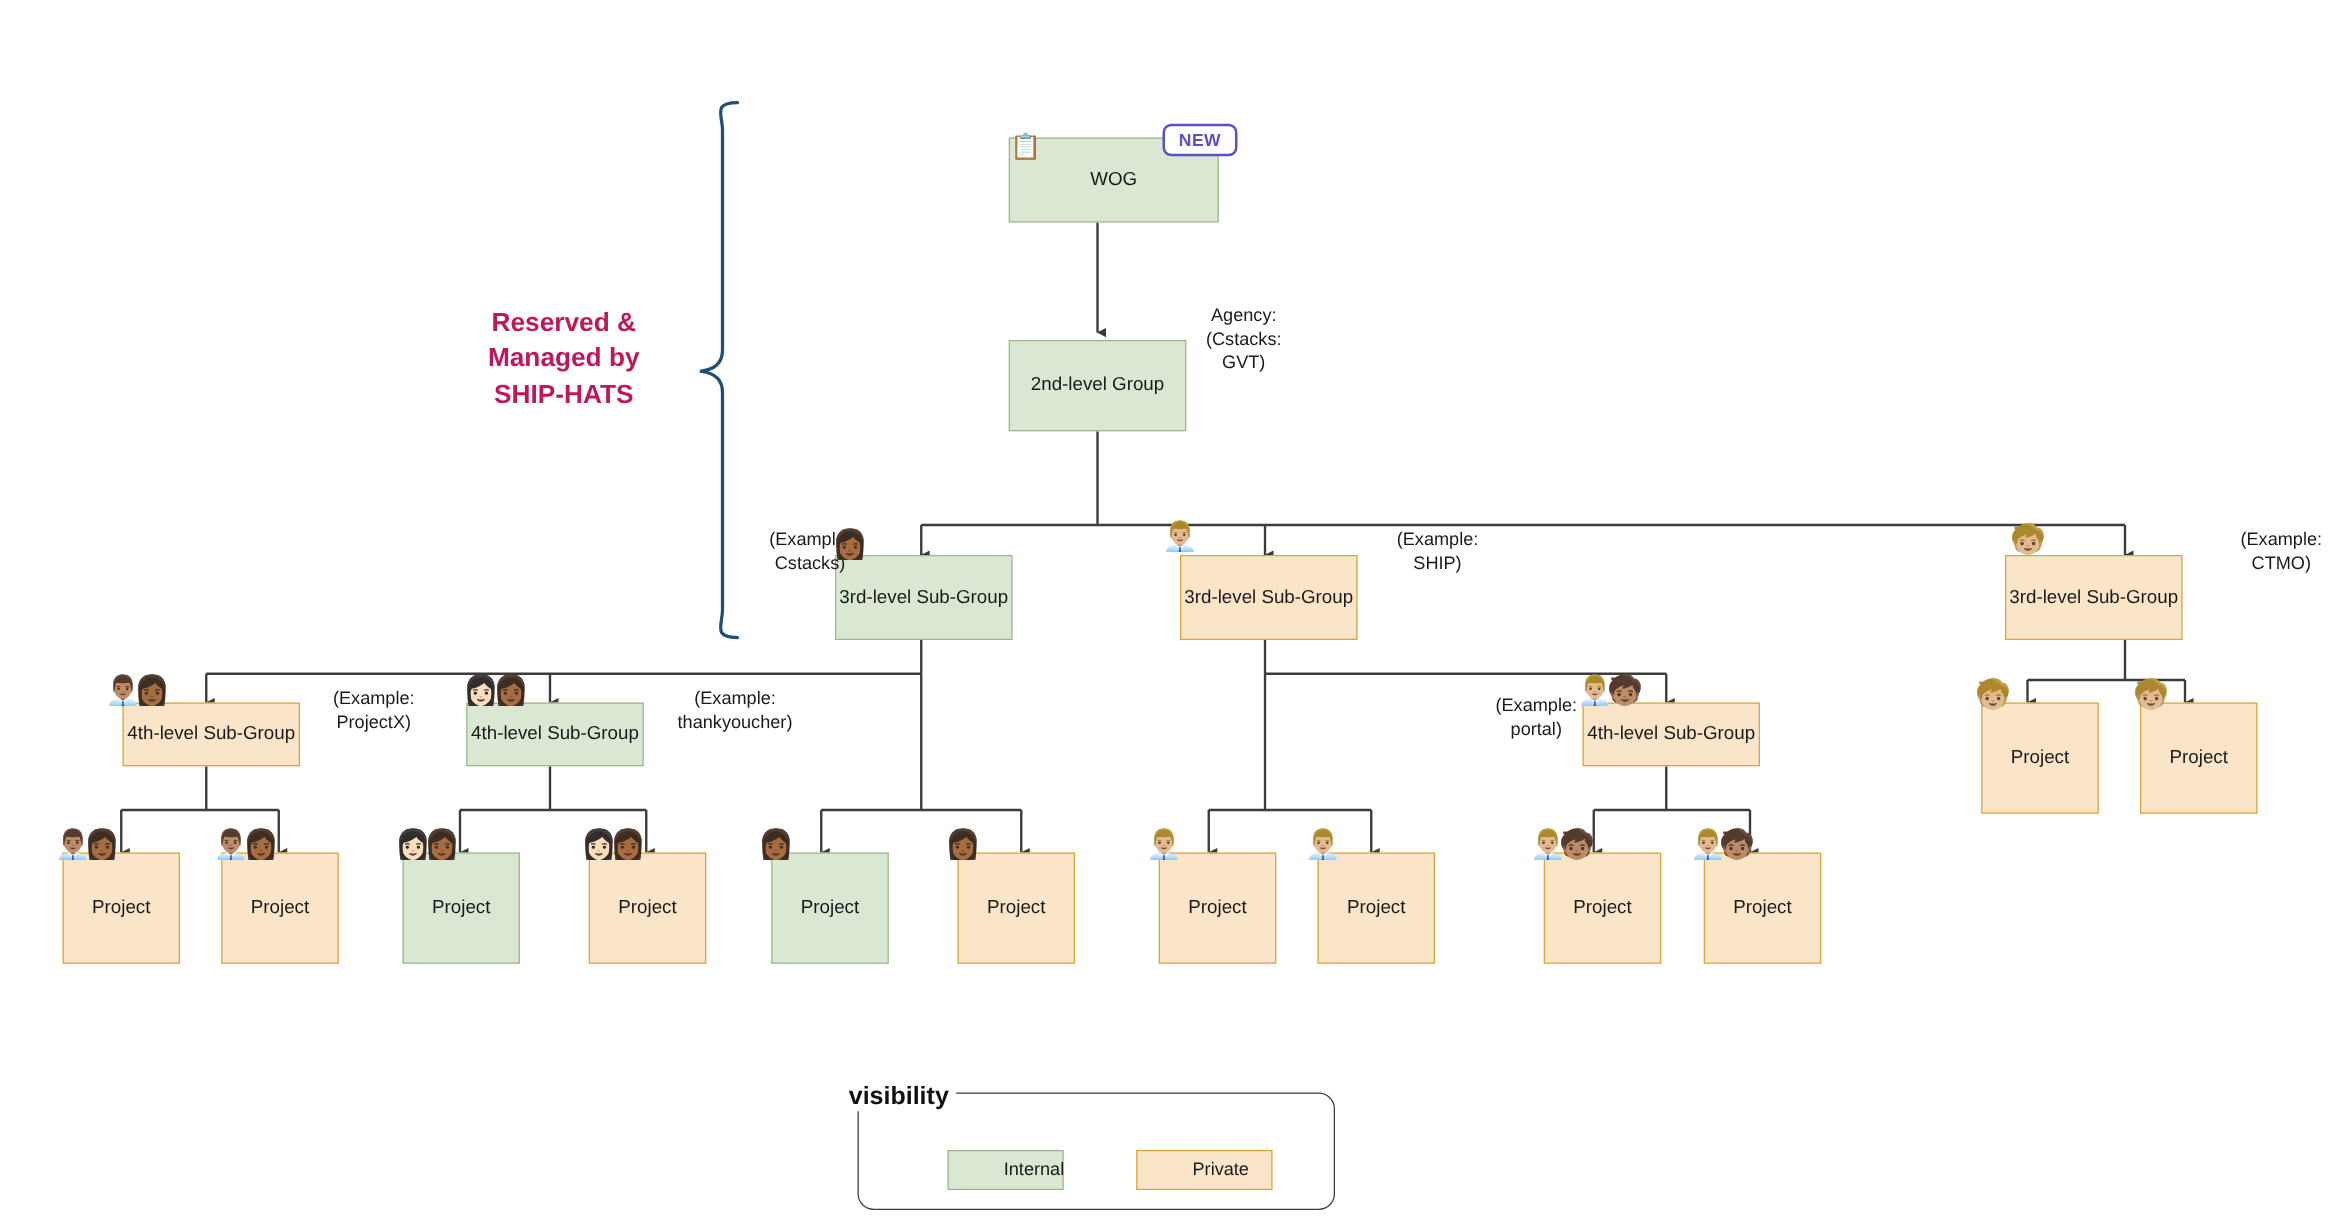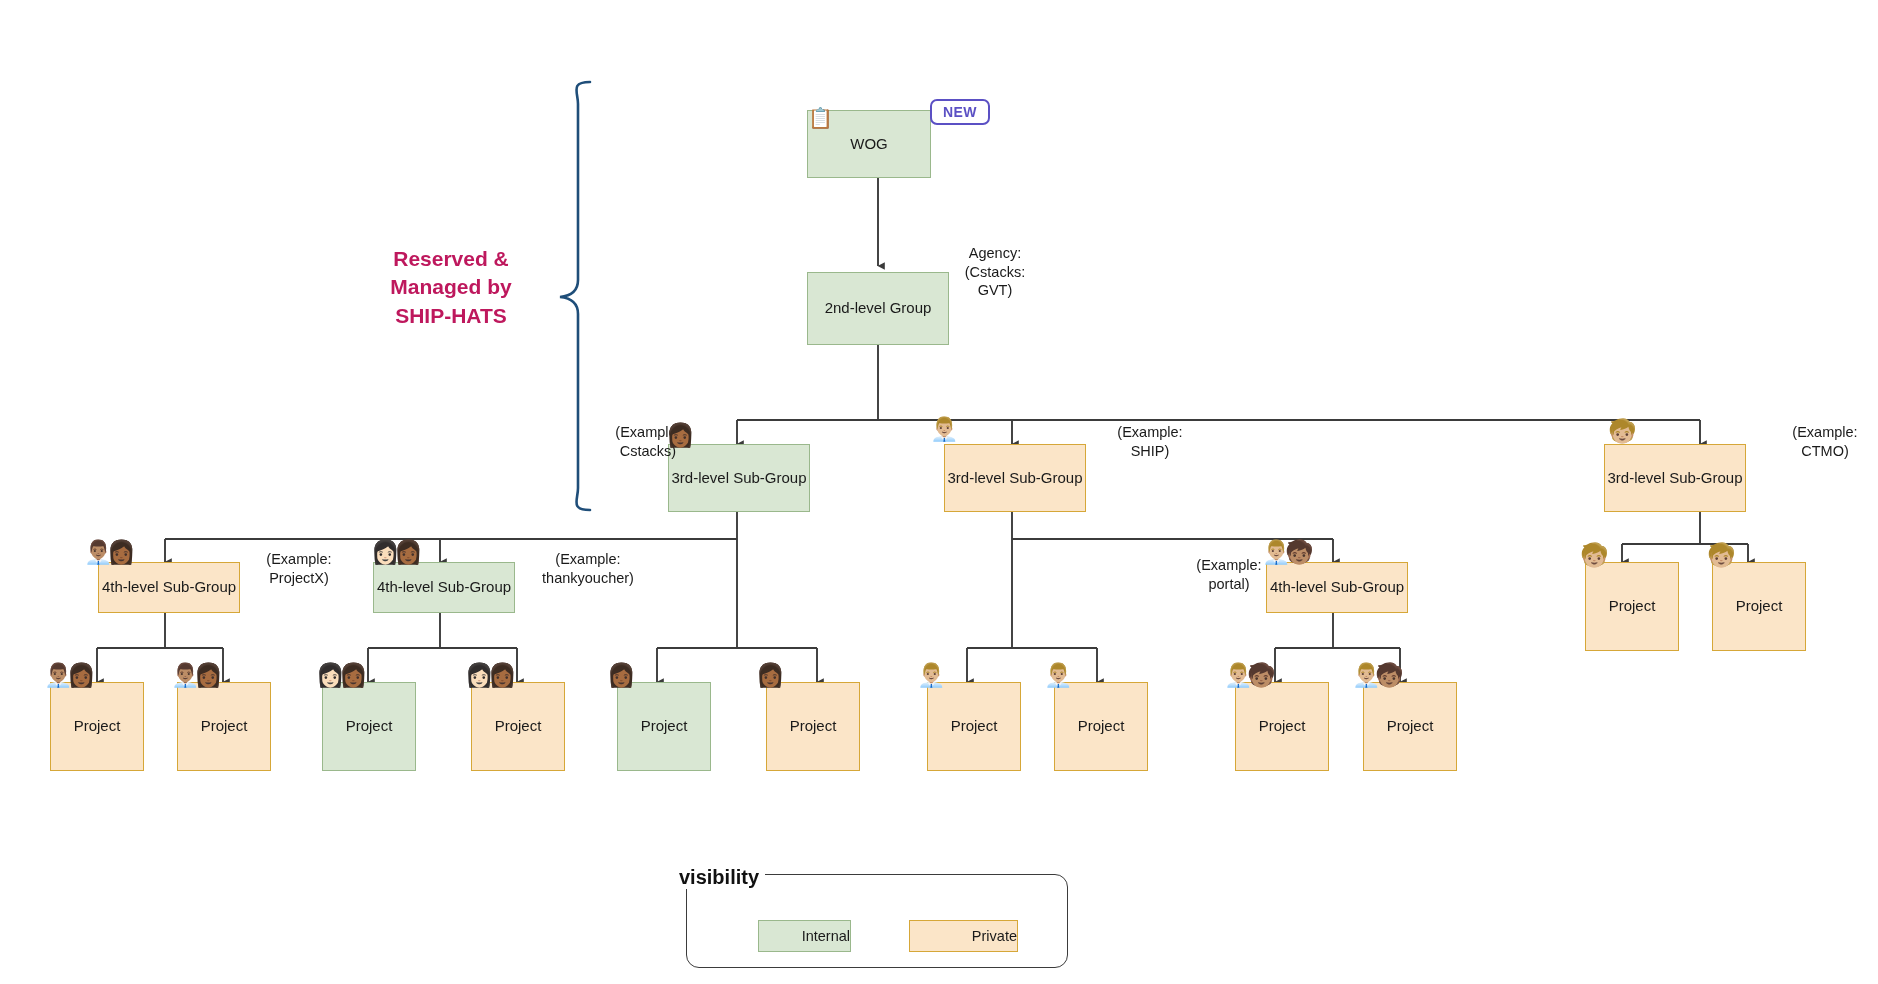--- a/index.html
+++ b/index.html
@@ -27,21 +27,21 @@
   .avatars{position:absolute;z-index:8;font-size:23px;line-height:1;letter-spacing:-5px;
            white-space:nowrap;filter:saturate(1.05);}
 
   .clipboard{position:absolute;z-index:7;font-size:20px;line-height:1;}
 
   .legend-box{position:absolute;box-sizing:border-box;border:1.6px solid #3b3b3b;
         border-radius:13px;background:transparent;z-index:2;}
   .legend-title{position:absolute;font-size:20px;font-weight:bold;color:#111;
         background:#ffffff;padding:0 6px;z-index:4;}
   .swatch{position:absolute;box-sizing:border-box;display:flex;align-items:center;
-        justify-content:flex-end;font-size:14.5px;color:#1a1a1a;z-index:4;}
+        justify-content:flex-start;font-size:14.5px;color:#1a1a1a;z-index:4;padding-left:44px;}
 </style>
 </head>
 <body>
 
 <div id="canvas">
 
   <svg id="wires" viewBox="0 0 1878 984" xmlns="http://www.w3.org/2000/svg">
     <defs>
       <marker id="ah" markerWidth="9" markerHeight="9" refX="4.3" refY="7.4" orient="auto" markerUnits="userSpaceOnUse">
         <path d="M0.6,0.6 L4.3,7.8 L8.0,0.6 Z" fill="#3b3b3b"></path>
@@ -95,21 +95,21 @@
       <path d="M1700,512 L1700,544"></path>
       <path d="M1622,544 L1748,544"></path>
       <path d="M1622,544 L1622,562" marker-end="url(#ah)"></path>
       <path d="M1748,544 L1748,562" marker-end="url(#ah)"></path>
     </g>
 
     <path d="M590,82 C570,82 578,92 578,104 L578,280 C578,292 570,296 560,297
              C570,298 578,302 578,314 L578,488 C578,500 570,510 590,510" stroke="#1f4e79" stroke-width="2.6" fill="none" stroke-linecap="round"></path>
   </svg>
 
-  <div class="node internal" style="left:807px;top:110px;width:124px;height:68px;">
+  <div class="node internal" style="left:807px;top:110px;width:168px;height:68px;">
     <span>WOG</span>
   </div>
   <div class="clipboard" style="left:808px;top:108px;">📋</div>
   <div class="badge" style="left:930px;top:99px;">NEW</div>
 
   <div class="node internal" style="left:807px;top:272px;width:142px;height:73px;">
     <span>2nd-level Group</span>
   </div>
 
   <div class="node internal" style="left:668px;top:444px;width:142px;height:68px;">

